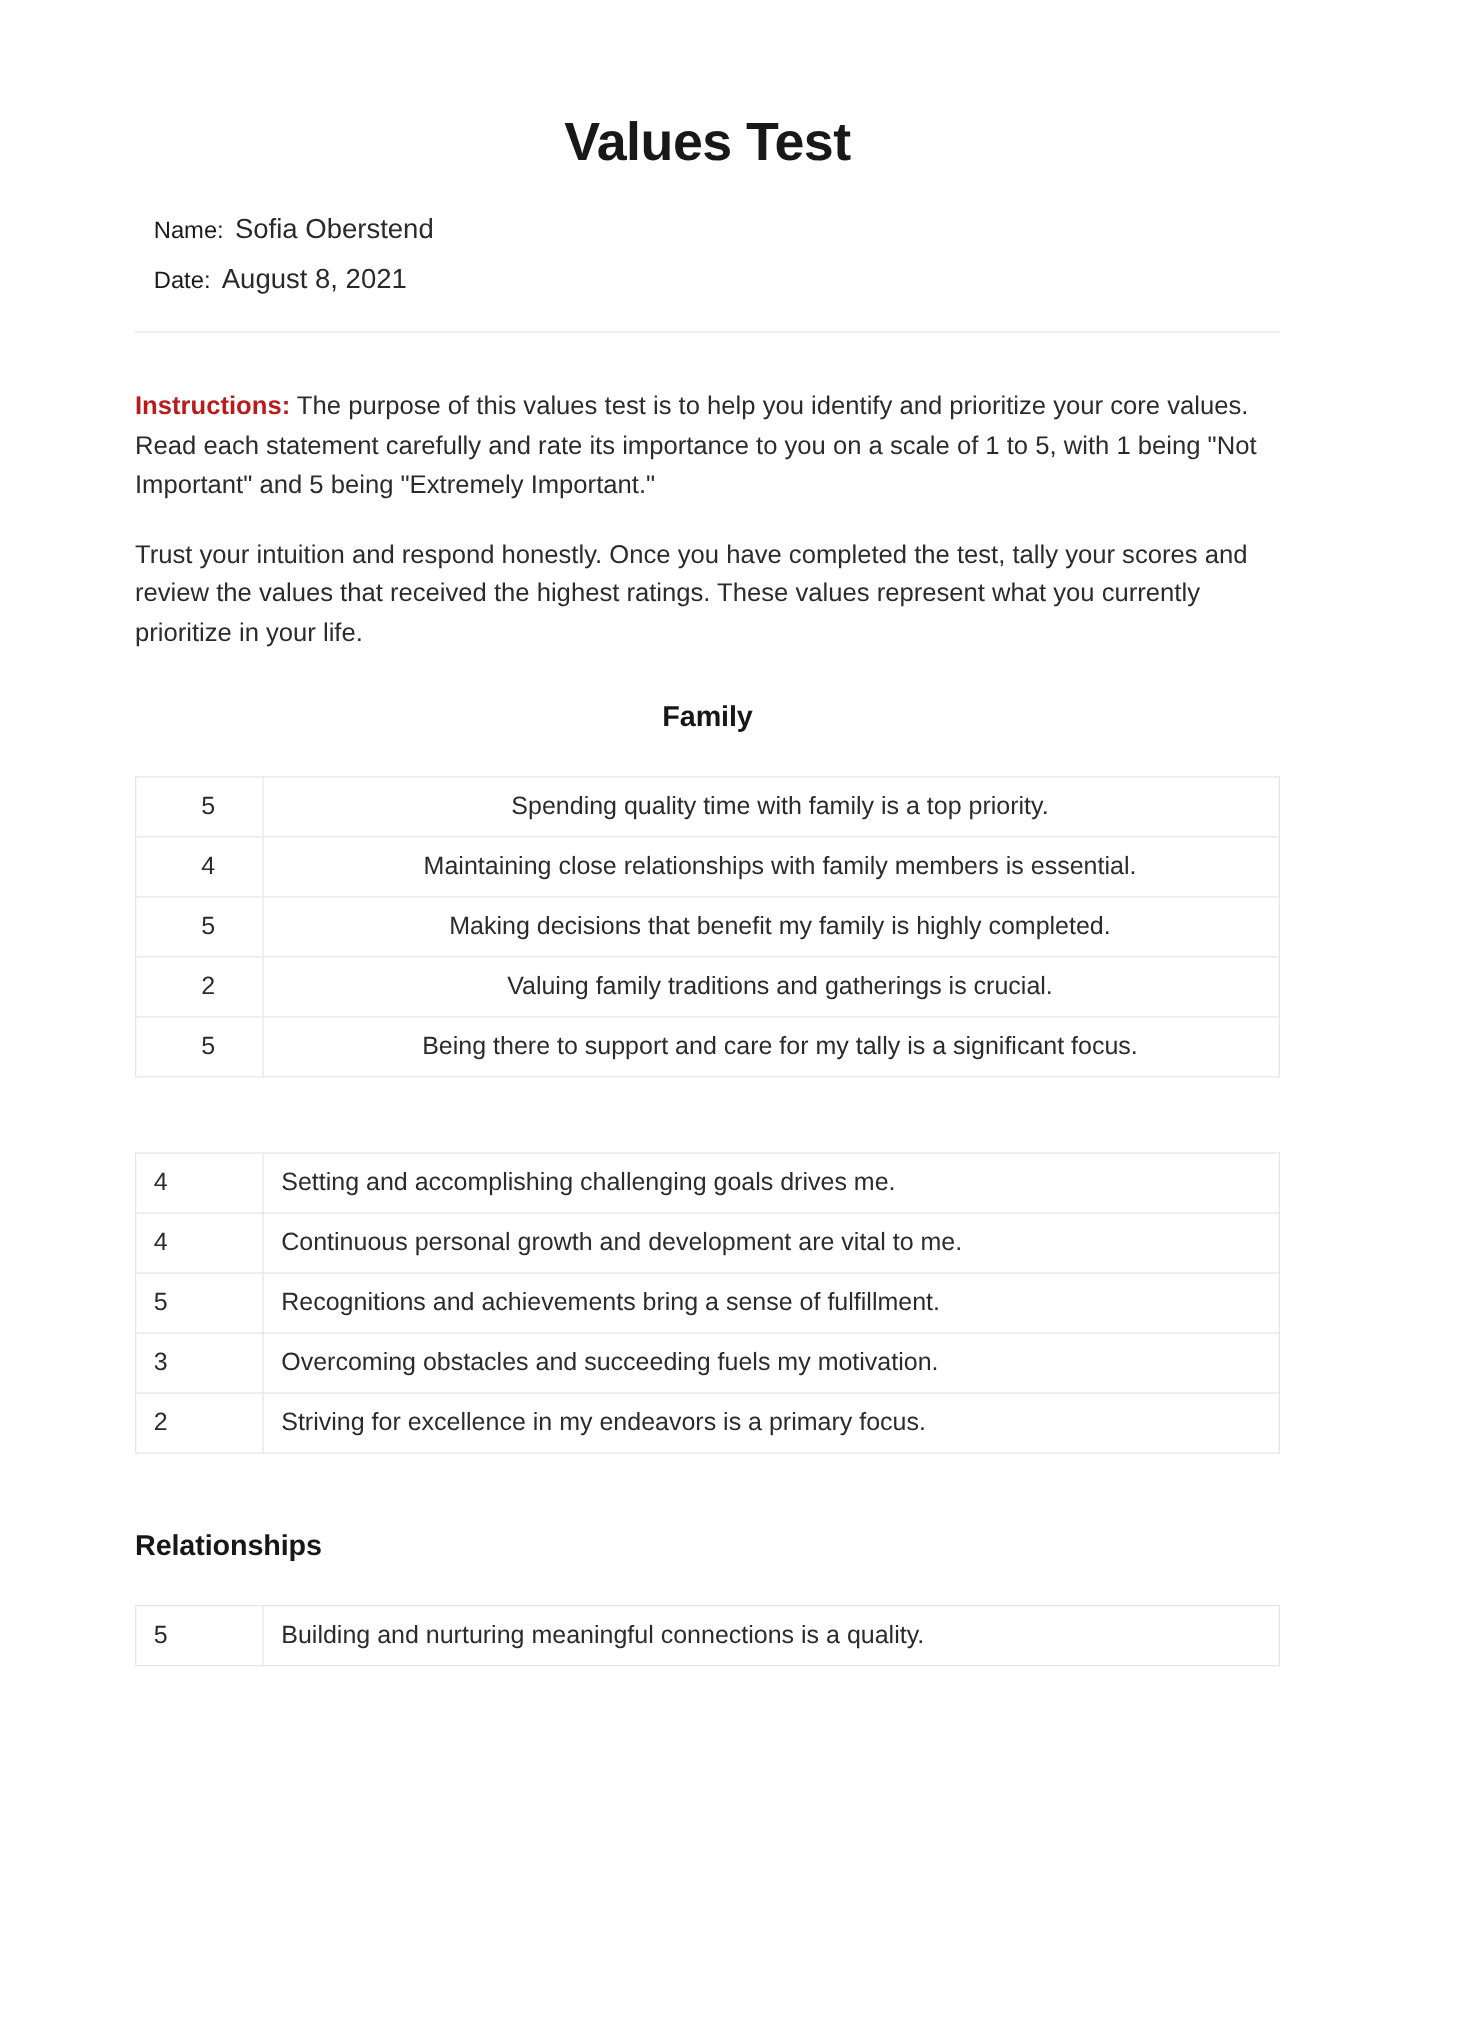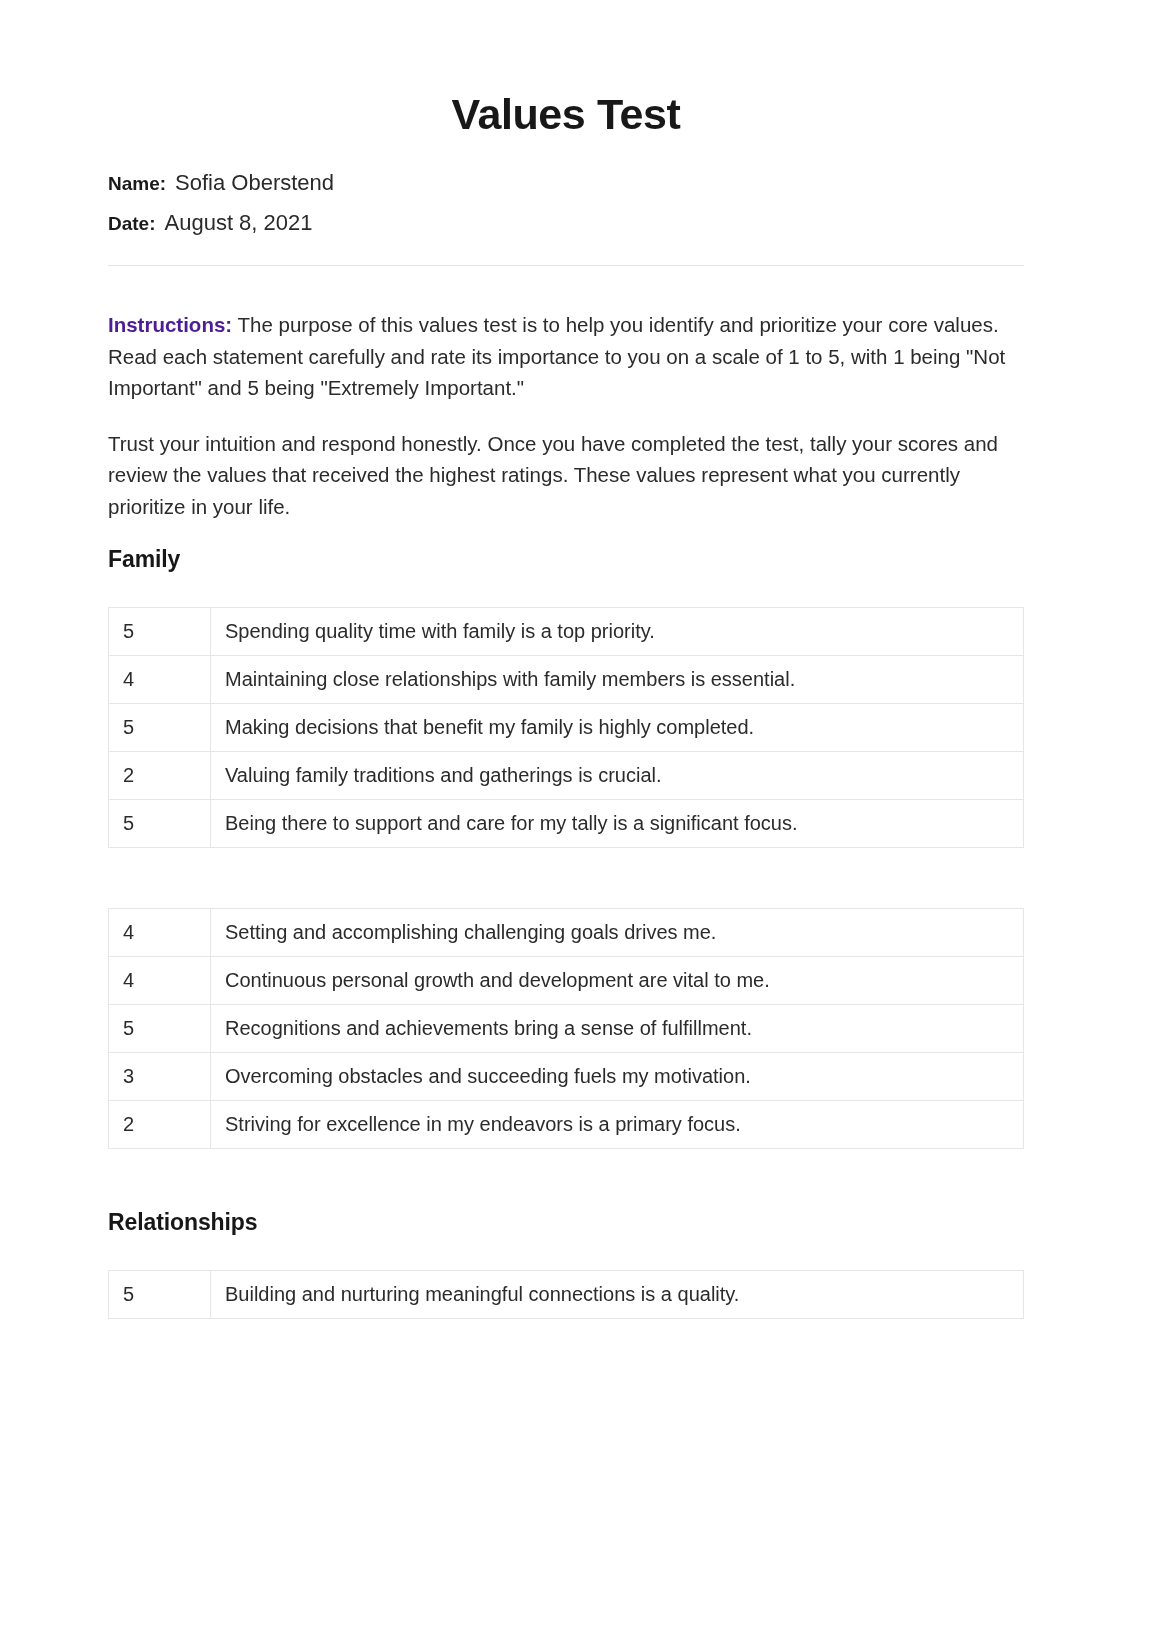--- a/index.html
+++ b/index.html
@@ -46,23 +46,24 @@
     margin-top: 33px;
   }
   .meta-row {
     display: flex;
     align-items: baseline;
     margin-bottom: 16px;
     height: 24px;
   }
   .meta-label {
     font-size: 19px;
-    font-weight: bold;
+    font-weight: normal;
     color: #1a1a1a;
     white-space: nowrap;
+    margin-left: 15px;
   }
   .meta-value {
     font-size: 22px;
     font-weight: normal;
     color: #2a2a2a;
     margin-left: 9px;
     white-space: nowrap;
   }
 
   
@@ -80,21 +81,21 @@
   .para {
     font-size: 20.5px;
     line-height: 31.5px;
     color: #2b2b2b;
     margin: 0 0 24px 0;
     max-width: 912px;
   }
   .para:last-child { margin-bottom: 0; }
   .para b {
     font-weight: bold;
-    color: #4c1d95;
+    color: #b91c1c;
   }
 
   
   .section {
     margin-top: 60px;
   }
   .section-heading {
     font-size: 23px;
     font-weight: bold;
     color: #171717;
@@ -121,21 +122,21 @@
   }
   td.score-cell {
     width: 87px;
     padding-left: 14px;
   }
   td.statement-cell {
     padding-left: 19px;
   }
 
   
-  .section.first { margin-top: 24px; }
+  .section.first { margin-top: 38px; text-align: center; }
 </style>
 </head>
 <body>
 
 <div class="page">
   <div class="content">
 
     <h1 class="doc-title">Values Test</h1>
 
     <div class="meta">

